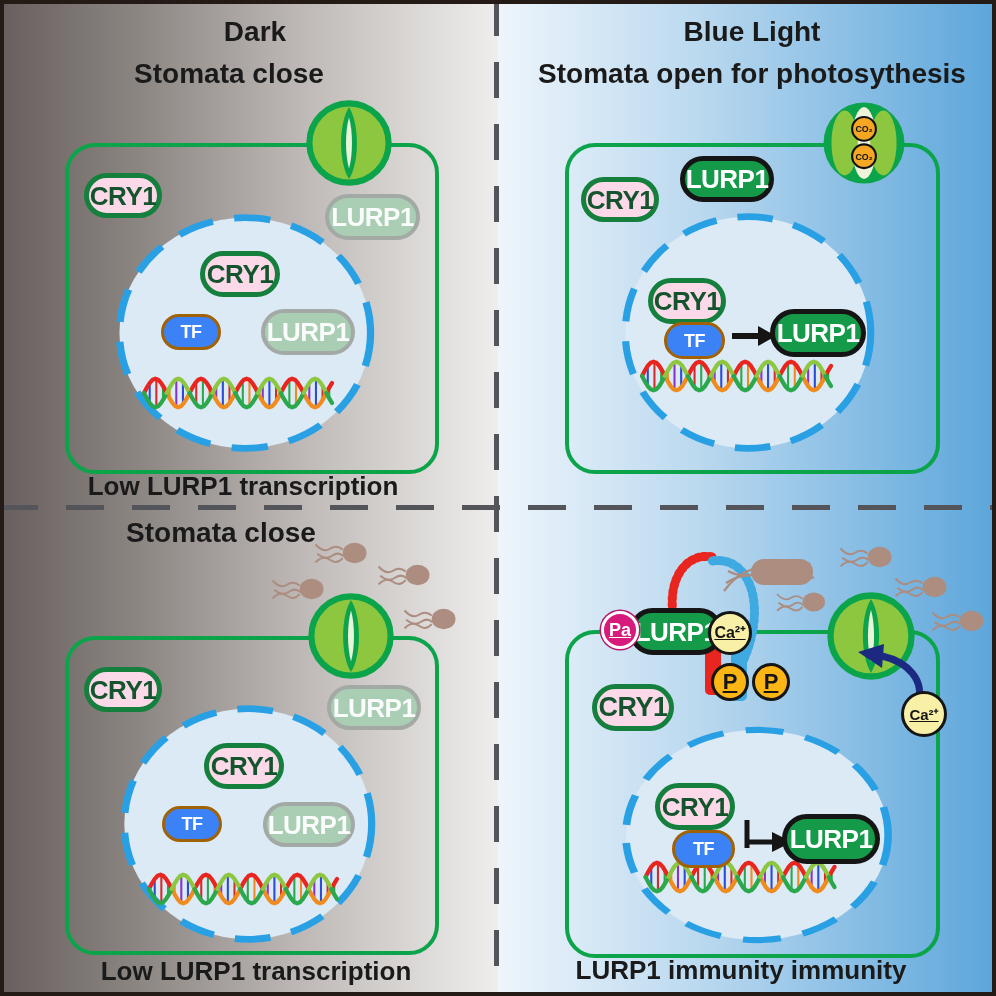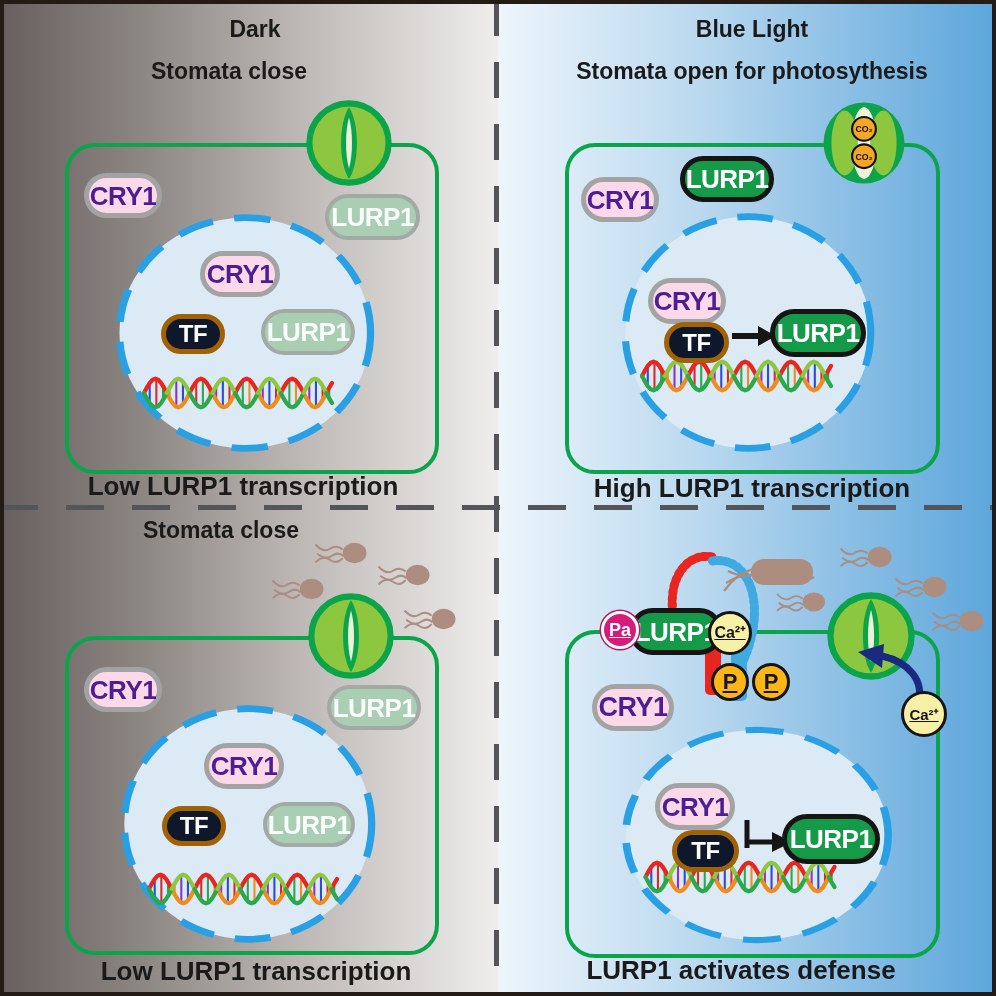--- a/index.html
+++ b/index.html
@@ -8,27 +8,27 @@
   .abs{position:absolute;}
   .bg-left{left:0;top:0;width:498px;height:996px;
     background:linear-gradient(to right,#675F5D 0%,#8C8683 28%,#BDB8B5 60%,#EFEEED 100%);}
   .bg-right{left:498px;top:0;width:498px;height:996px;
     background:linear-gradient(to right,#EEF5FB 0%,#BBD9EF 40%,#5CA6DB 100%);}
   .vdiv{left:494px;top:0;width:5px;height:996px;
     background:repeating-linear-gradient(to bottom,#54555A 0 36px,transparent 36px 62px);}
   .hdiv{left:0;top:505px;width:996px;height:5px;
     background:repeating-linear-gradient(to right,#54555A 0 38px,transparent 38px 66px);}
   .frame{left:0;top:0;width:988px;height:988px;border:4px solid #241B16;pointer-events:none;z-index:60;}
-  .txt{position:absolute;transform:translateX(-50%);white-space:nowrap;font-size:23px;}
+  .txt{position:absolute;transform:translateX(-50%);white-space:nowrap;font-size:28px;}
   .cap{font-size:26px;}
   .cell{position:absolute;border:4px solid #0CA44B;border-radius:30px;}
   .pill{position:absolute;display:flex;align-items:center;justify-content:center;
         border-radius:26px;line-height:1;letter-spacing:-0.5px;}
-  .cry1{background:#FBD9E8;border:5px solid #a3a3a3;color:#4c1d95;font-size:26px;}
-  .tf{background:#0f172a;border:5px solid #a16207;color:#fff;font-size:24px;}
+  .cry1{background:#FBD9E8;border:5px solid #15803d;color:#14532d;font-size:26px;}
+  .tf{background:#3b82f6;border:3px solid #a16207;color:#fff;font-size:18px;}
   .lon{background:#149A48;border:5px solid #151515;color:#fff;font-size:26px;}
   .loff{background:#A9CEB4;border:4px solid #A3A9A4;color:rgba(255,255,255,.93);font-size:26px;}
   .badge{position:absolute;border-radius:50%;display:flex;align-items:center;justify-content:center;line-height:1;text-decoration:underline;}
   .ca{background:#F9F0A7;border:3px solid #151515;font-size:16px;color:#151515;}
   .pp{background:#FBB615;border:3px solid #151515;font-size:22px;color:#151515;}
   .pa{background:#D61B7C;border:3px solid #fff;box-shadow:0 0 0 1.5px #B8156A;font-size:18px;color:#fff;}
   .rod{position:absolute;background:#AC8D80;border-radius:13px;}
   .rrect{position:absolute;background:#E8251F;border-radius:5px;}
   .brect{position:absolute;background:#3FA9E1;border-radius:5px;}
   svg{display:block;overflow:visible;}
@@ -187,21 +187,20 @@
       <path d="M192,22.0 L195,27.7 L198,32.6" fill="none" stroke="#2BA84B" stroke-width="4.4" stroke-linecap="round"></path>
     </svg>
   <div class="pill cry1" style="left:648px;top:278px;width:68px;height:36px">CRY1</div>
   <div class="pill tf" style="left:664px;top:322px;width:55px;height:31px">TF</div>
   <svg class="abs" style="left:730px;top:321px" width="48" height="30">
     <line x1="2" y1="15" x2="30" y2="15" stroke="#151515" stroke-width="6"></line>
     <polygon points="28,5 46,15 28,25" fill="#151515"></polygon>
   </svg>
   <div class="pill lon" style="left:770px;top:309px;width:86px;height:38px">LURP1</div>
 
-  <div class="txt cap" style="left:752px;top:473px">High LURP1 transcription</div>
 
   <div class="txt" style="left:221px;top:517px">Stomata close</div>
 
   <svg class="abs" style="left:313px;top:536px" width="56" height="34">
       <use href="#bact"></use>
     </svg>
   <svg class="abs" style="left:376px;top:558px" width="56" height="34">
       <use href="#bact"></use>
     </svg>
   <svg class="abs" style="left:270px;top:572px" width="56" height="34">
@@ -362,16 +361,16 @@
     </svg>
   <div class="pill cry1" style="left:655px;top:783px;width:70px;height:37px">CRY1</div>
   <div class="pill tf" style="left:672px;top:830px;width:57px;height:32px">TF</div>
   <svg class="abs" style="left:742px;top:818px" width="52" height="34">
     <line x1="5" y1="2" x2="5" y2="30" stroke="#151515" stroke-width="5"></line>
     <line x1="5" y1="24" x2="32" y2="24" stroke="#151515" stroke-width="5"></line>
     <polygon points="30,14 50,24 30,34" fill="#151515"></polygon>
   </svg>
   <div class="pill lon" style="left:782px;top:814px;width:88px;height:40px">LURP1</div>
 
-  <div class="txt cap" style="left:741px;top:955px">LURP1 activates defense</div>
+  <div class="txt cap" style="left:741px;top:955px">LURP1 immunity immunity</div>
 
   <div class="abs frame"></div>
 </div>
 
 </body></html>

